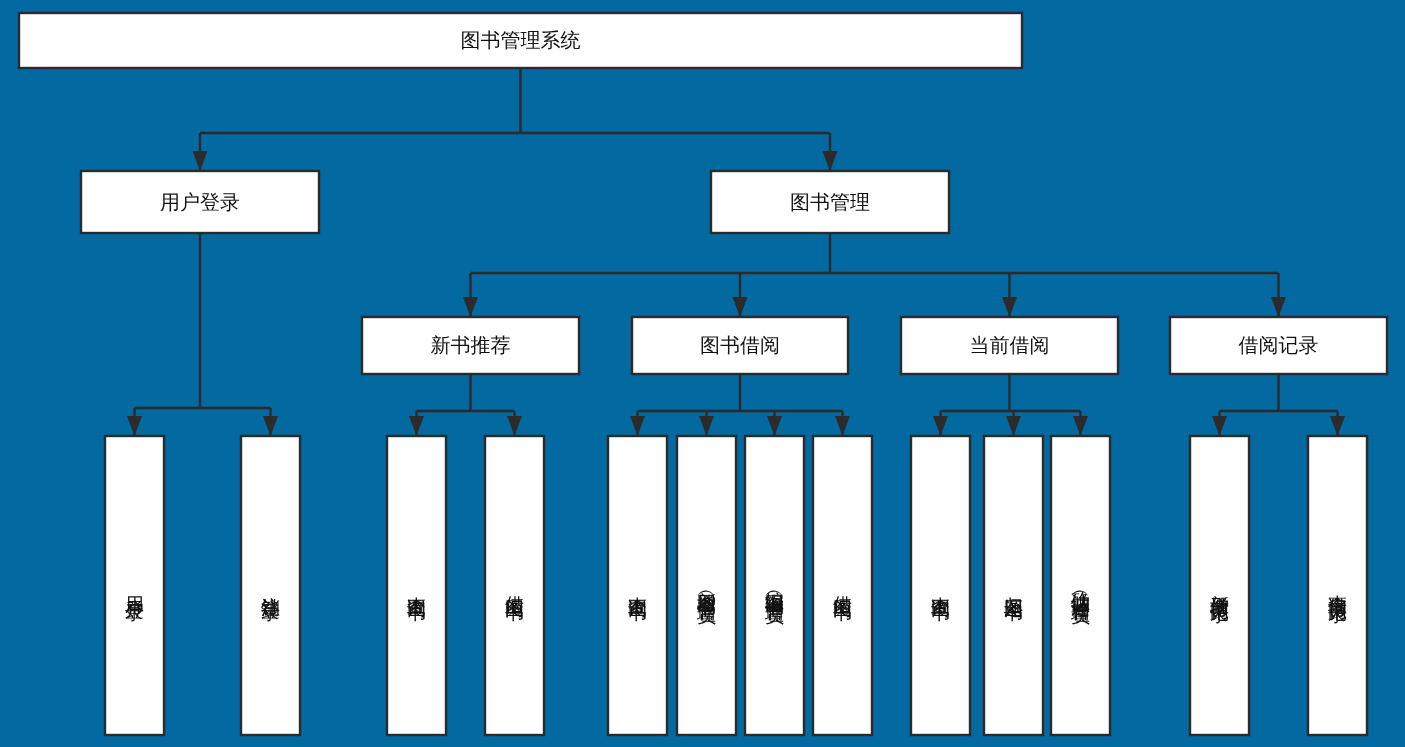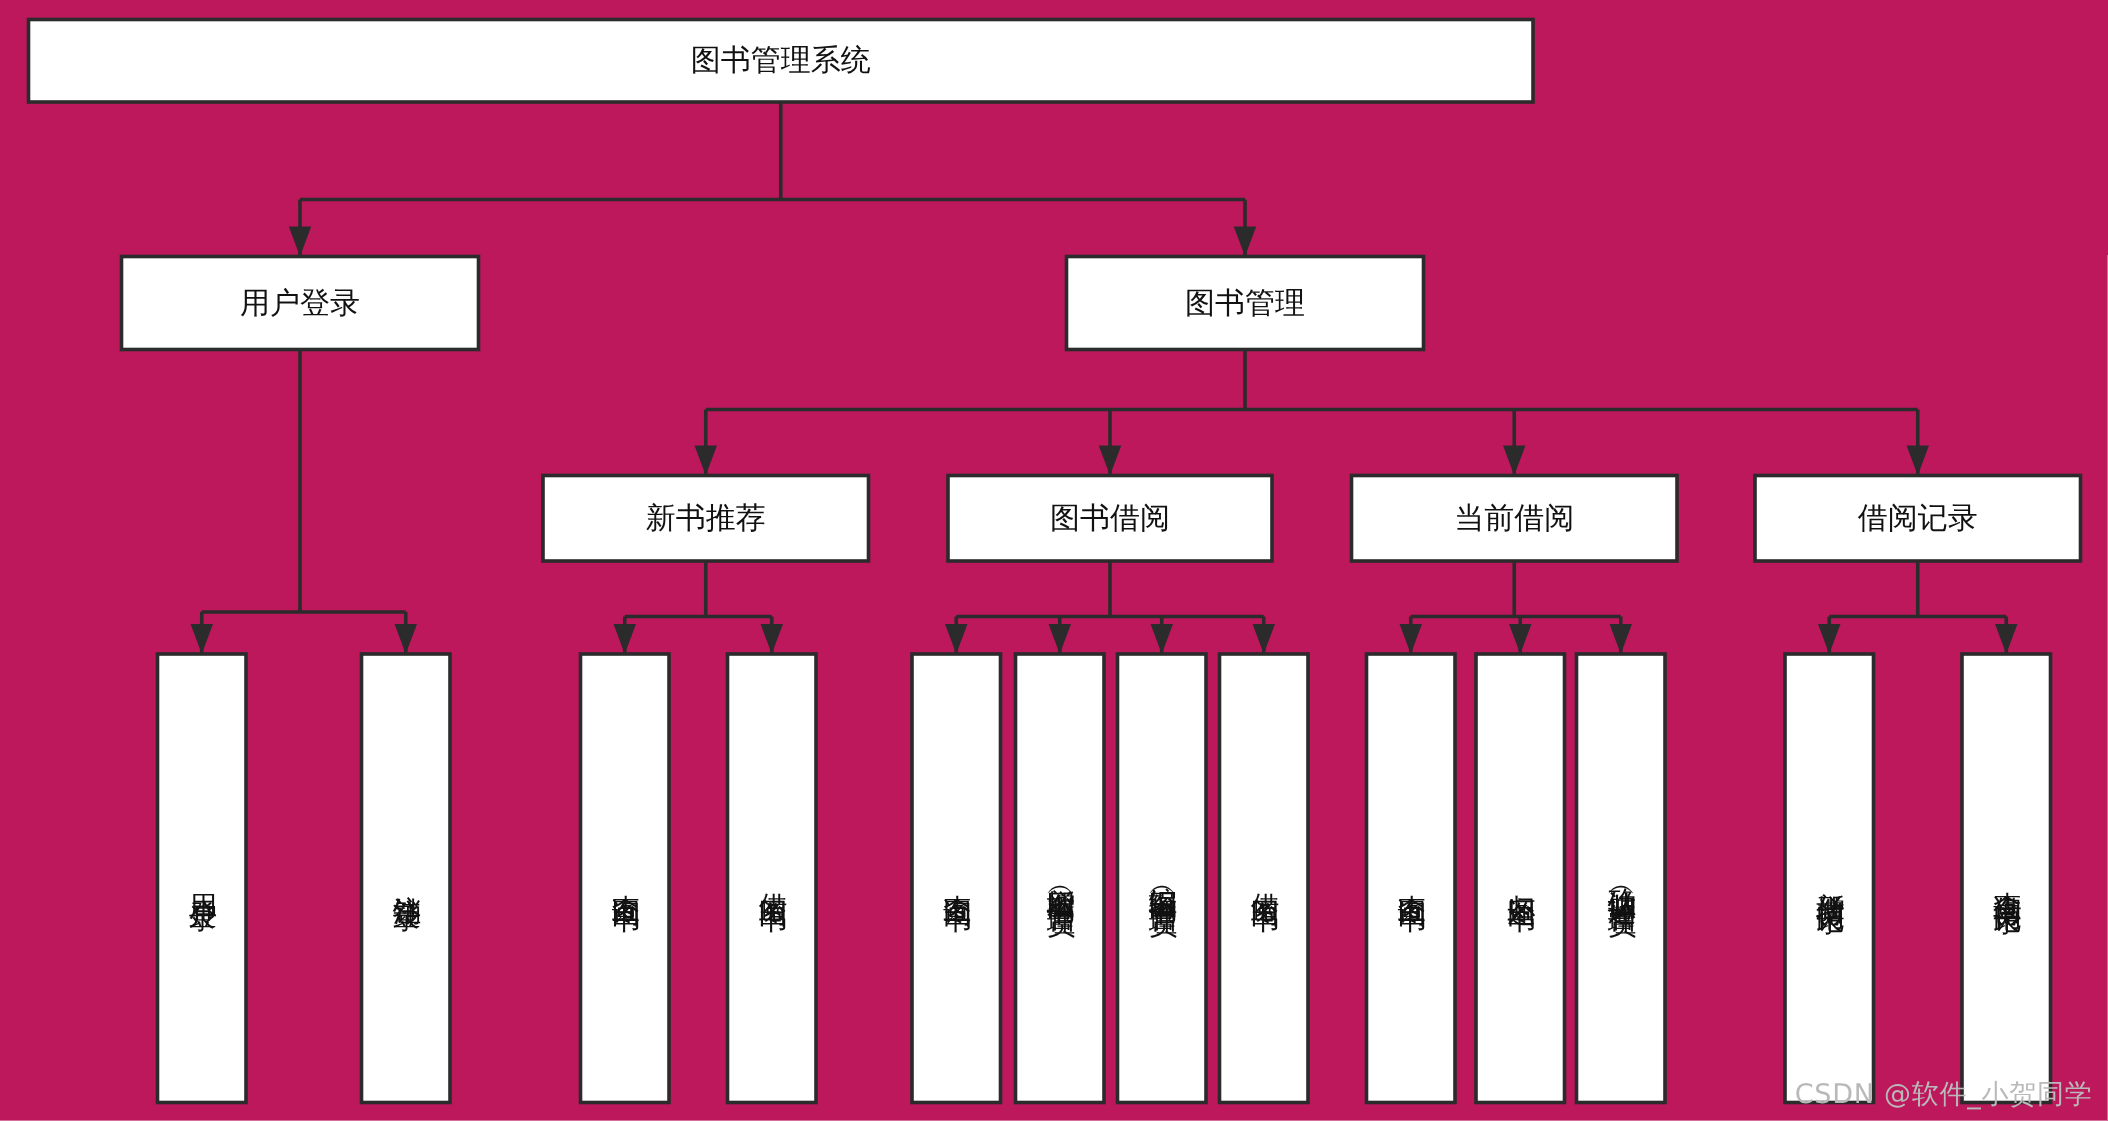--- a/index.html
+++ b/index.html
@@ -10,21 +10,21 @@
   body {
     width: 1405px;
     height: 747px;
     font-family: "DejaVu Sans", "Liberation Sans", sans-serif;
     overflow: hidden;
   }
   #diagram-root {
     position: relative;
     width: 1405px;
     height: 747px;
-    background: #be185d;
+    background: #0369a1;
   }
   svg#flowchart {
     position: absolute;
     left: 0;
     top: 0;
     width: 1405px;
     height: 747px;
     display: block;
   }
   .node-box {
@@ -178,14 +178,13 @@
       <div class="node-label-v" style="left: 677px; top: 436px; width: 59px; height: 299px;">新增图书（管理员）</div>
       <div class="node-label-v" style="left: 745px; top: 436px; width: 59px; height: 299px;">编辑图书（管理员）</div>
       <div class="node-label-v" style="left: 813px; top: 436px; width: 59px; height: 299px;">借阅图书</div>
       <div class="node-label-v" style="left: 911px; top: 436px; width: 59px; height: 299px;">查询图书</div>
       <div class="node-label-v" style="left: 984px; top: 436px; width: 59px; height: 299px;">归还图书</div>
       <div class="node-label-v" style="left: 1051px; top: 436px; width: 59px; height: 299px;">确认归还（管理员）</div>
       <div class="node-label-v" style="left: 1190px; top: 436px; width: 59px; height: 299px;">新增借阅记录</div>
       <div class="node-label-v" style="left: 1308px; top: 436px; width: 59px; height: 299px;">查询借阅记录</div>
     </div>
 
-  <div class="watermark">CSDN @软件_小贺同学</div>
 </div>
 
 </body></html>

